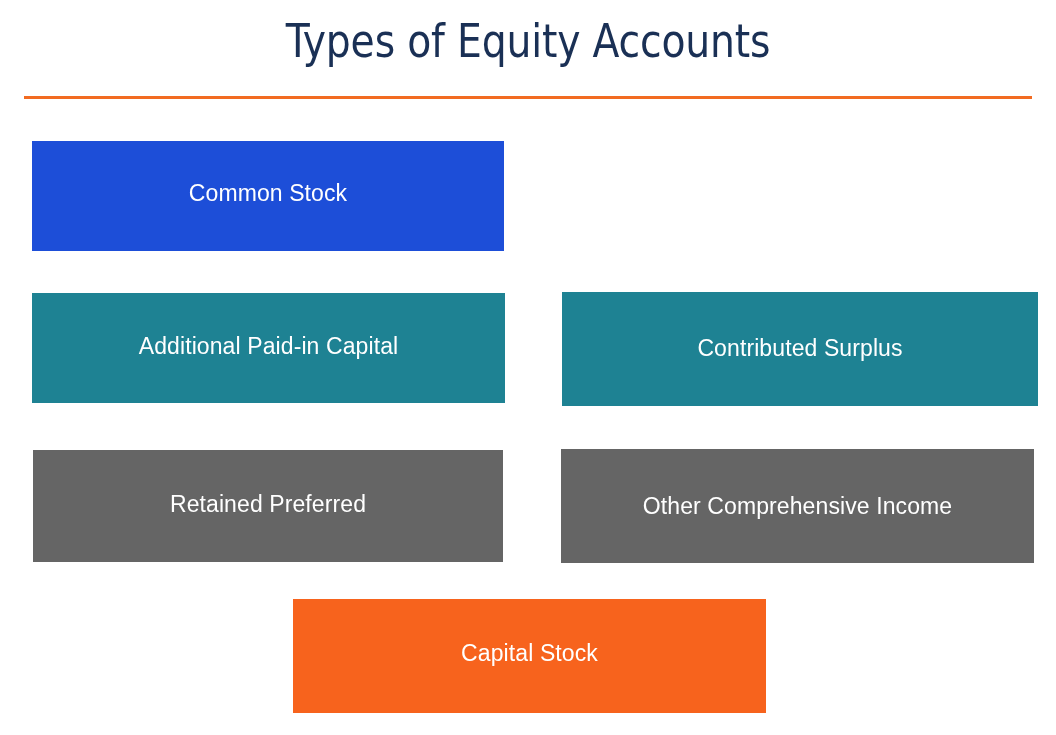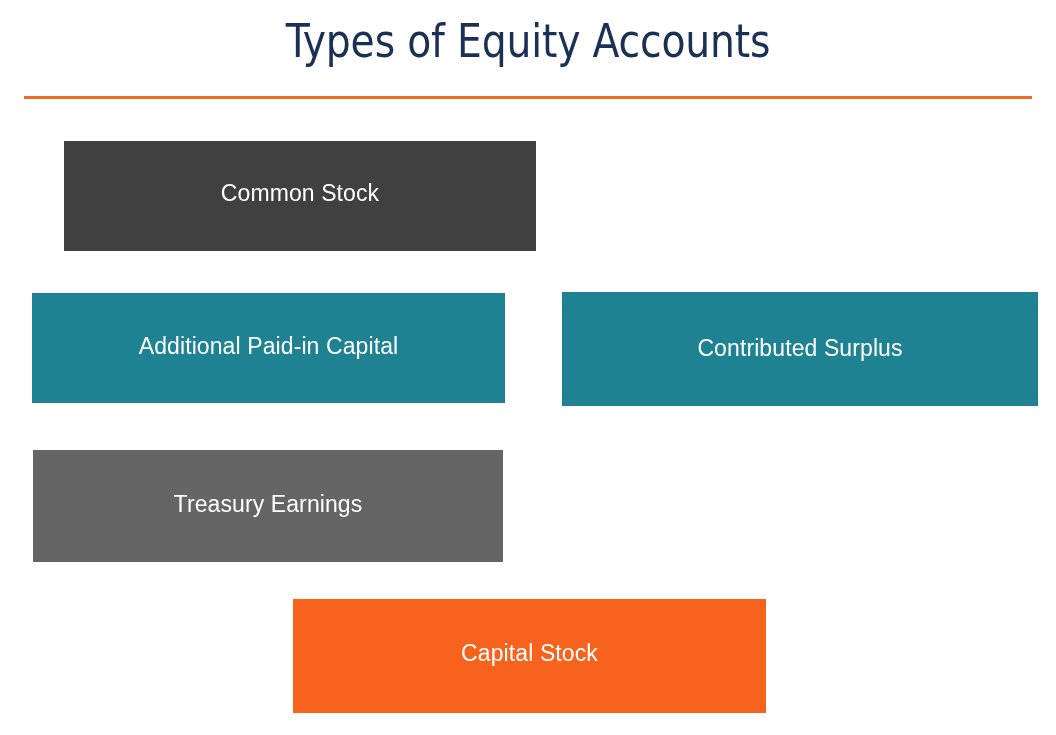--- a/index.html
+++ b/index.html
@@ -60,21 +60,21 @@
     text-align: center;
     color: #ffffff;
     font-size: 23px;
     font-weight: 400;
     line-height: 1.25;
     padding: 0 12px;
     letter-spacing: 0.1px;
   }
 
   
-  .box-r1 { background: #404040; margin-left: 32px; }
+  .box-r1 { background: #1d4ed8; }
   .box-r1.left  { left: 32px;  top: 141px; width: 472px; height: 110px; }
   .box-r1.right { left: 563px; top: 140px; width: 469px; height: 110px; }
   .box-r1.left  .label { transform: translateY(-3px); }
   .box-r1.right .label { transform: translateY(-4px); }
 
   
   .box-r2 { background: #1e8293; }
   .box-r2.left  { left: 32px;  top: 293px; width: 473px; height: 110px; }
   .box-r2.right { left: 562px; top: 292px; width: 476px; height: 114px; }
   .box-r2.left  .label { transform: translateY(-2px); }
@@ -110,21 +110,24 @@
 
   <div class="box box-r2 left">
     <span class="label">Additional Paid-in Capital</span>
   </div>
 
   <div class="box box-r2 right">
     <span class="label">Contributed Surplus</span>
   </div>
 
   <div class="box box-r3 left">
-    <span class="label">Treasury Earnings</span>
+    <span class="label">Retained Preferred</span>
   </div>
 
+  <div class="box box-r3 right">
+    <span class="label">Other Comprehensive Income</span>
+  </div>
 
   <div class="box box-r4 center">
     <span class="label">Capital Stock</span>
   </div>
 
 </div>
 
 </body></html>

